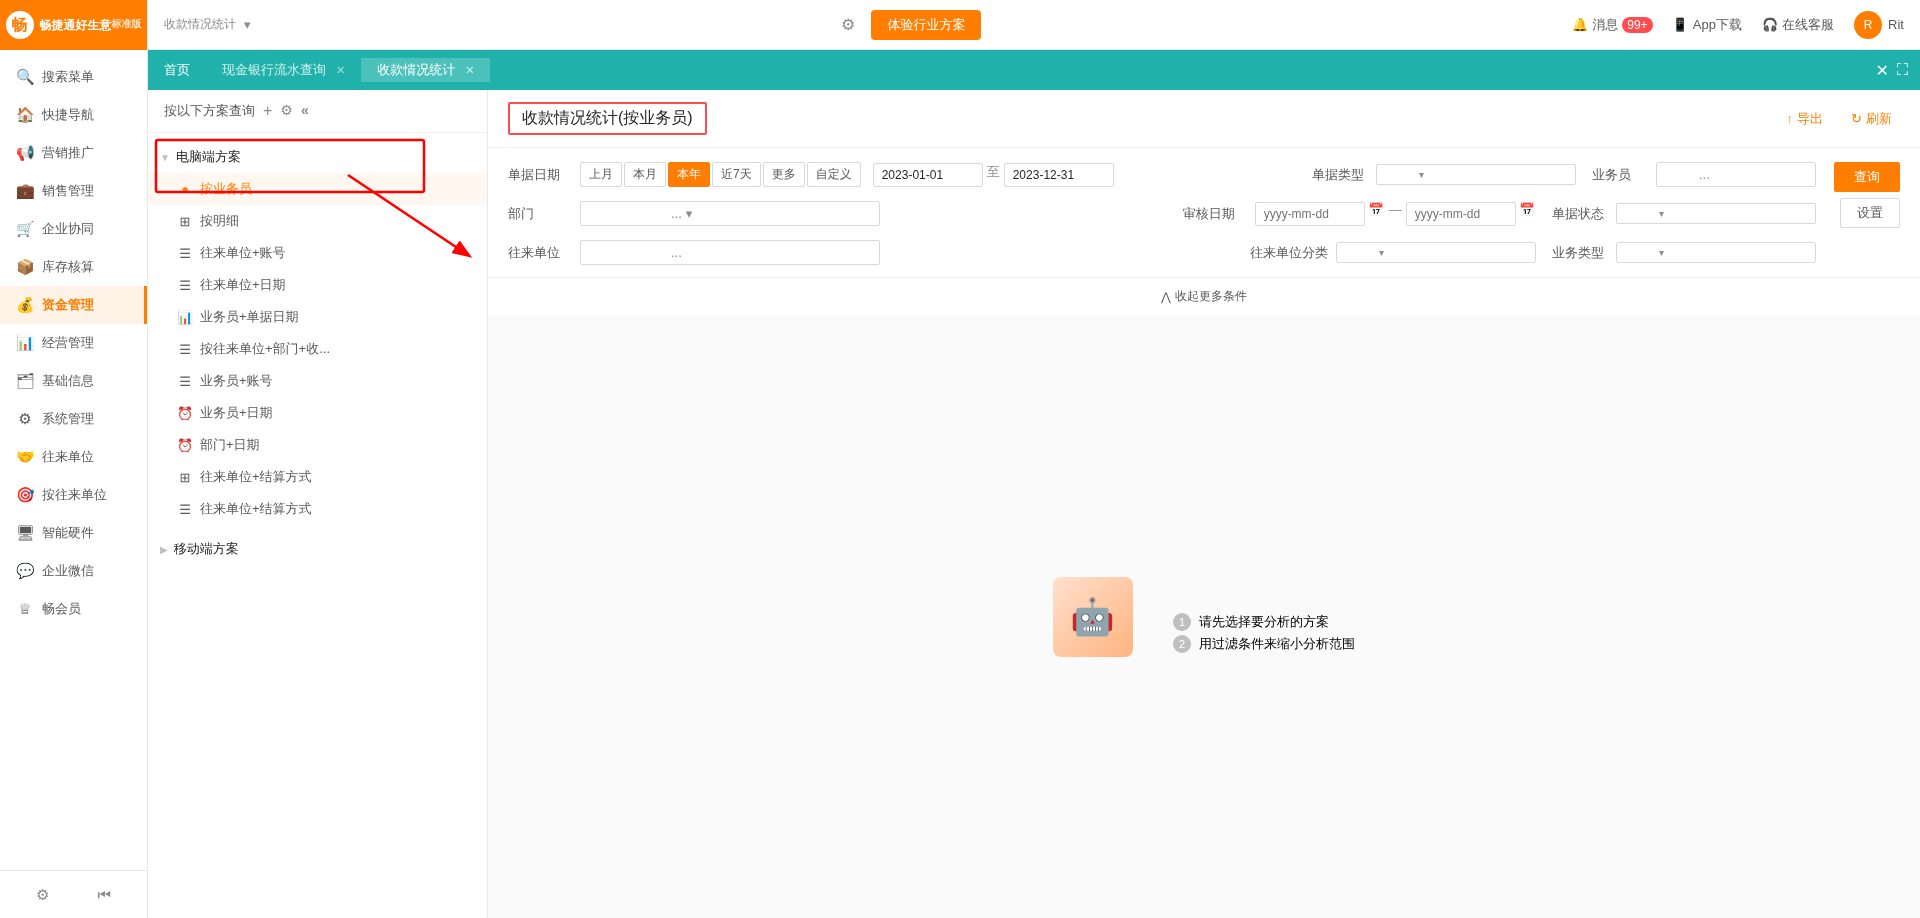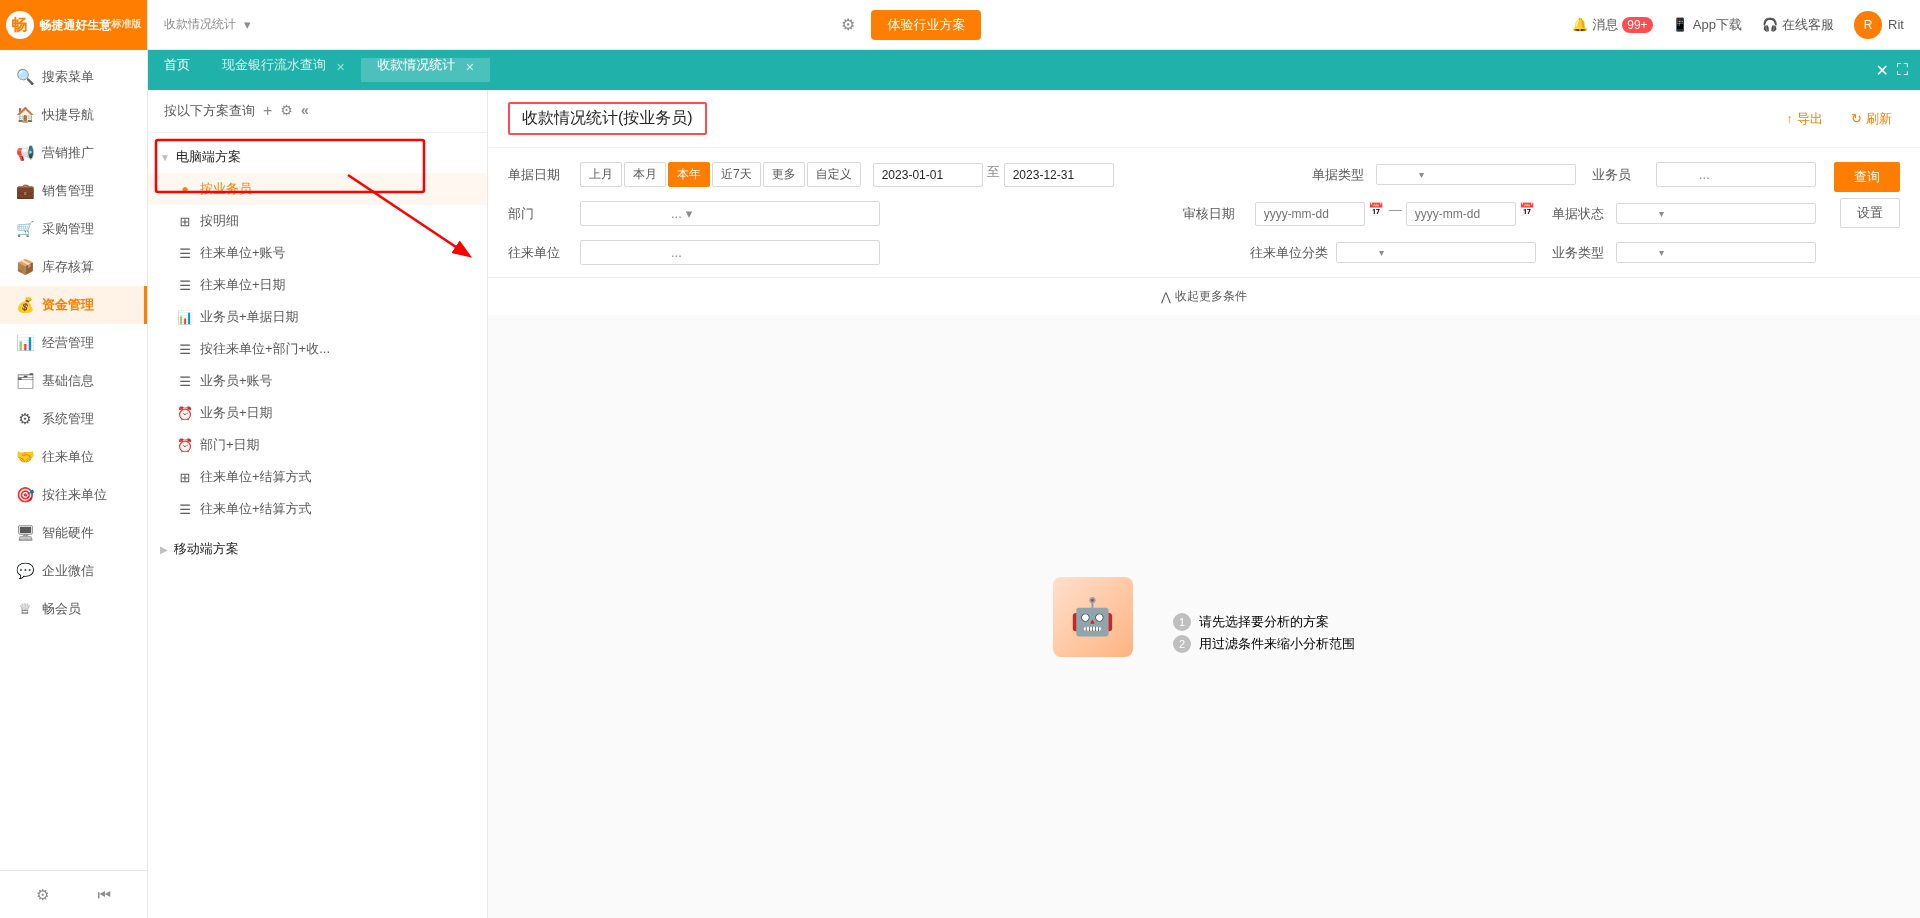--- a/index.html
+++ b/index.html
@@ -47,21 +47,21 @@
     .topbar-right-item { display: flex; align-items: center; gap: 4px; cursor: pointer; }
     .topbar-user { display: flex; align-items: center; gap: 6px; }
     .badge-red { background: #ff4d4f; color: white; border-radius: 8px; padding: 1px 5px; font-size: 12px; }
 
     
     .tabbar {
       position: fixed; left: 148px; top: 50px; right: 0; height: 40px;
       background: #20b2aa; display: flex; align-items: center; z-index: 98;
     }
     .tab-item {
-      height: 24px; display: flex; align-items: flex-end; padding: 8px 16px;
+      height: 24px; display: flex; align-items: center; padding: 8px 16px;
       color: rgba(255,255,255,0.8); cursor: pointer; font-size: 13px; gap: 6px; position: relative;
     }
     .tab-item.home { color: white; }
     .tab-item.active { background: rgba(255,255,255,0.2); color: white; }
     .tab-item .tab-close { font-size: 11px; margin-left: 4px; opacity: 0.7; }
 
     
     .main {
       position: fixed; left: 148px; top: 90px; right: 0; bottom: 0;
       background: #f5f5f5; overflow: hidden; display: flex;
@@ -209,21 +209,21 @@
     <div class="sidebar-item">
       <span class="sidebar-item-icon">📢</span>
       <span>营销推广</span>
     </div>
     <div class="sidebar-item">
       <span class="sidebar-item-icon">💼</span>
       <span>销售管理</span>
     </div>
     <div class="sidebar-item">
       <span class="sidebar-item-icon">🛒</span>
-      <span>采购管理</span>
+      <span>企业协同</span>
     </div>
     <div class="sidebar-item">
       <span class="sidebar-item-icon">📦</span>
       <span>库存核算</span>
     </div>
     <div class="sidebar-item active">
       <span class="sidebar-item-icon">💰</span>
       <span>资金管理</span>
     </div>
     <div class="sidebar-item">

